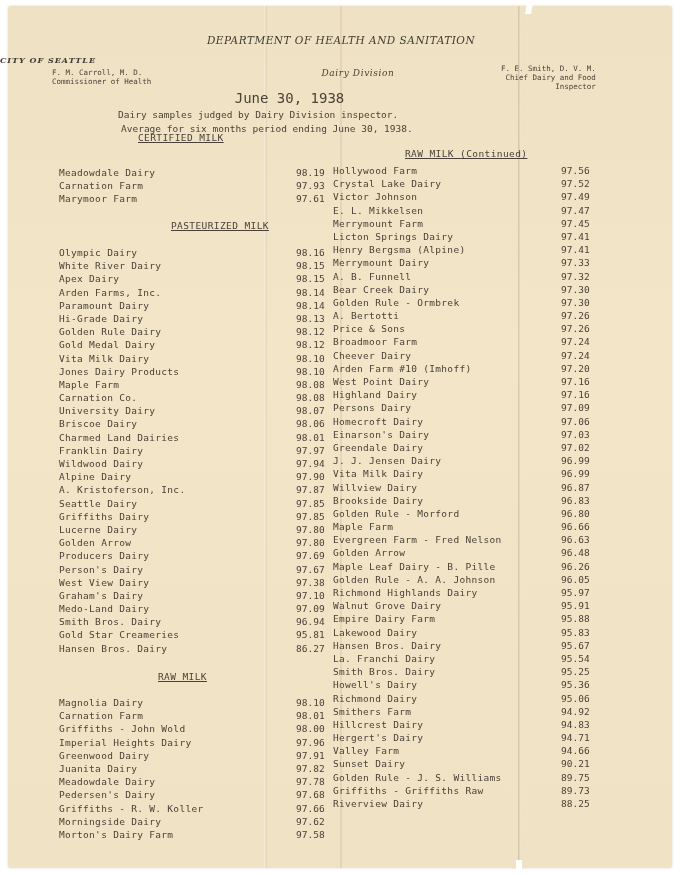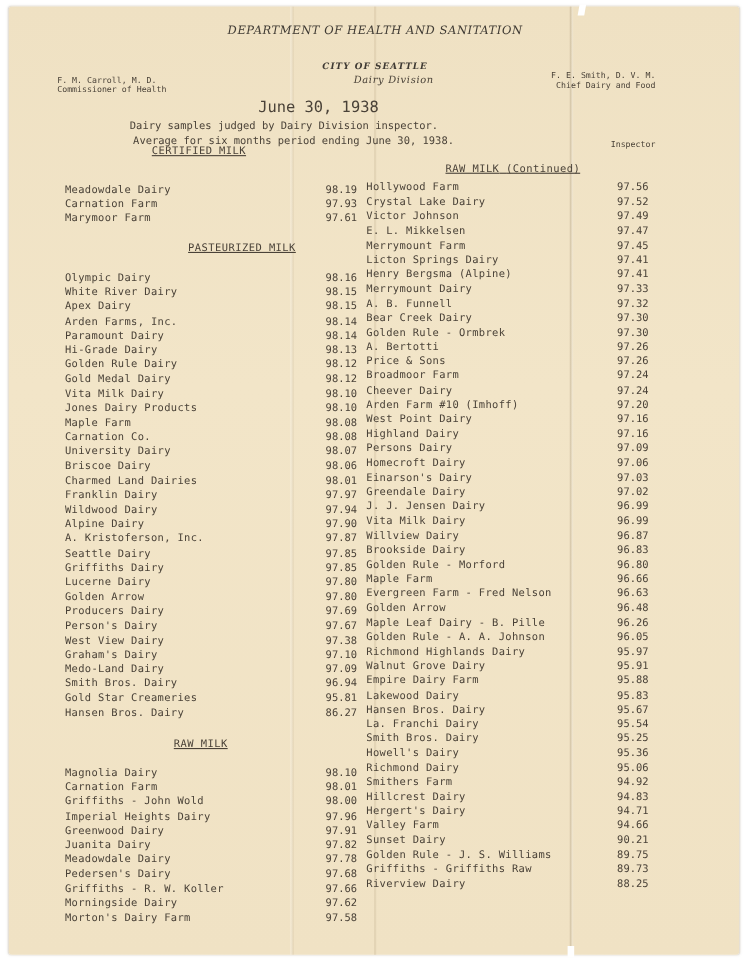--- a/index.html
+++ b/index.html
@@ -19,36 +19,36 @@
     border-radius: 3px;
     box-shadow: 0 0 2px rgba(120,100,70,0.35);
   }
   .fold-v1 { position:absolute; left: 256px; top: 0; width: 3px; height: 862px; background: linear-gradient(90deg, rgba(255,255,255,0.35), rgba(160,140,105,0.18)); }
   .fold-v2 { position:absolute; left: 332px; top: 0; width: 2px; height: 862px; background: rgba(170,150,115,0.18); }
   .fold-v3 { position:absolute; left: 510px; top: 0; width: 3px; height: 862px; background: linear-gradient(90deg, rgba(150,130,95,0.35), rgba(255,255,255,0.3)); }
   .tear-bottom { position:absolute; left: 508px; bottom: -2px; width: 6px; height: 10px; background:#fff; }
   .tear-top { position:absolute; left: 518px; top: -2px; width: 6px; height: 10px; background:#fff; transform: skewX(-10deg); }
 
   .hdr-title {
-    position:absolute; left: 0; width: 682px; top: 22px; text-align:center;
+    position:absolute; left: 0; width: 682px; top: 34px; text-align:center;
     font-family: "DejaVu Serif", serif; font-style: italic; font-size: 10.5px;
     letter-spacing: 0.5px; color:#3f3a33;
   }
   .hdr-city {
-    position:absolute; left: 0; width: 682px; top: 55px; text-align:center;
+    position:absolute; left: 0; width: 682px; top: 55px; text-align:left;
     font-family: "DejaVu Serif", serif; font-style: italic; font-weight: bold; font-size: 8px;
     letter-spacing: 1px; color:#3f3a33;
   }
   .hdr-division {
     position:absolute; left: 0; width: 682px; top: 68px; text-align:center;
     font-family: "DejaVu Serif", serif; font-style: italic; font-size: 9px; letter-spacing: 0.6px; padding-left: 17px;
   }
   .hdr-left { position:absolute; left: 52px; top: 68px; font-size: 7.5px; line-height: 9px; }
   .hdr-right { position:absolute; left: 501px; top: 64px; font-size: 7.5px; line-height: 9px; text-align: right; }
-  .hdr-right .l3 { padding-left: 33px; margin-top: 45px; }
+  .hdr-right .l3 { padding-left: 33px; }
   .hdr-date { position:absolute; left: 0; width: 579px; top: 90px; text-align:center; font-size: 14px; }
   .hdr-desc { position:absolute; left: 118px; top: 108px; font-size: 9.5px; line-height: 14px; }
   .hdr-desc .l2 { padding-left: 3px; }
 
   .section-title {
     position:absolute; font-size: 9.5px; text-decoration: underline; letter-spacing: 0.4px;
   }
   .section-title .cont { text-decoration: none; }
   .rows { position:absolute; }
   .row { height: 13.2px; line-height: 13.2px; font-size: 9.5px; position: relative; white-space: nowrap; }

